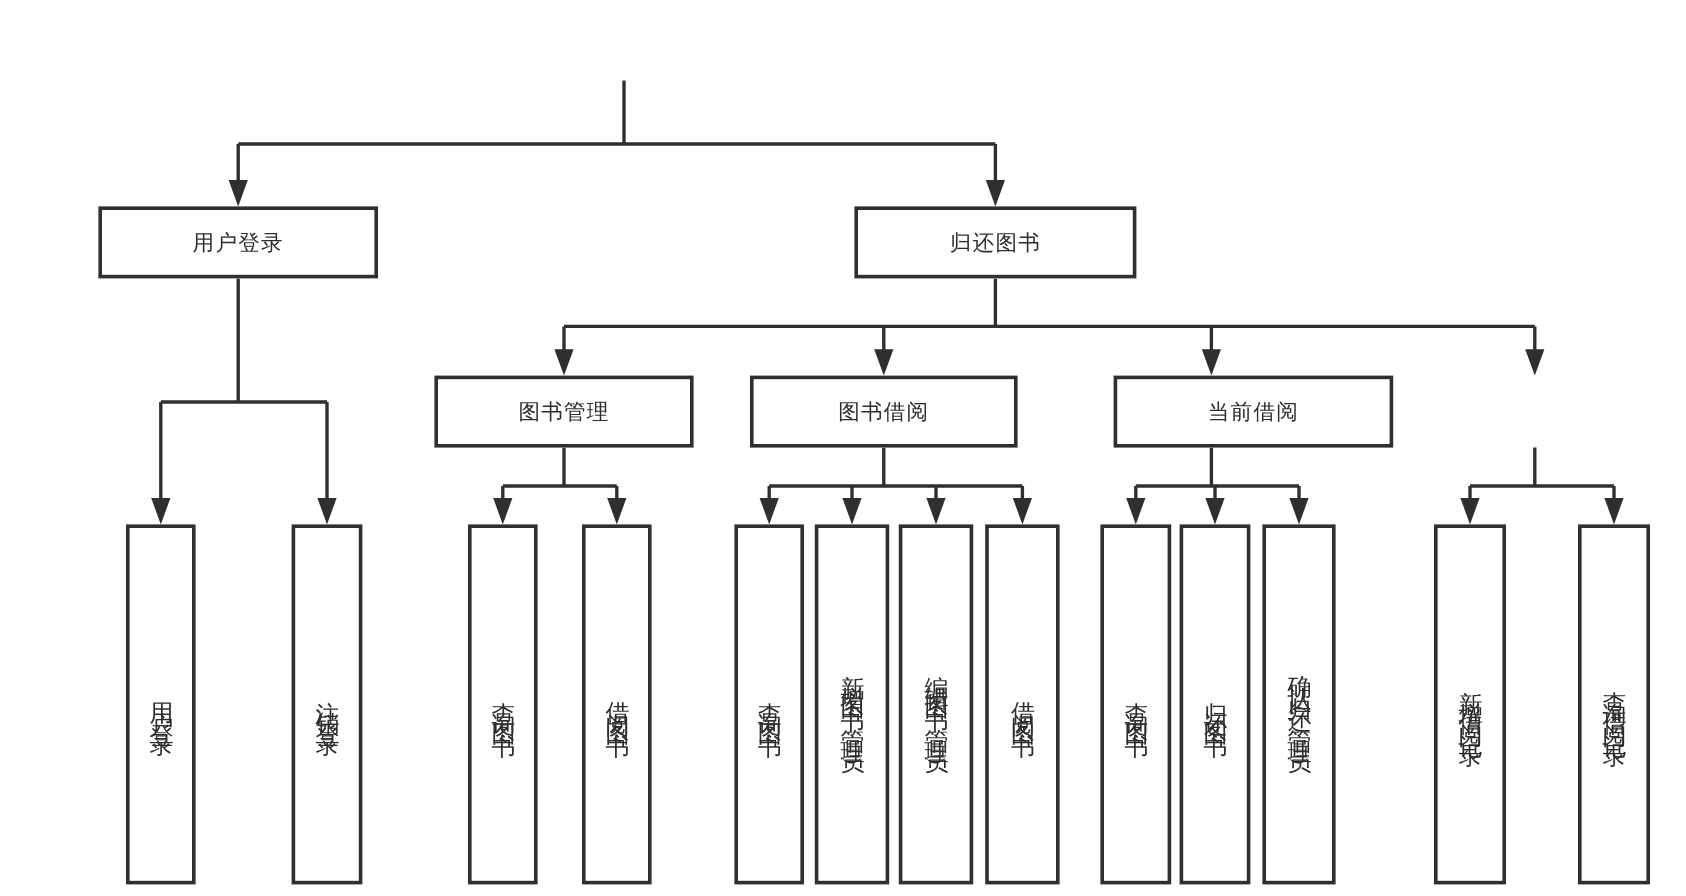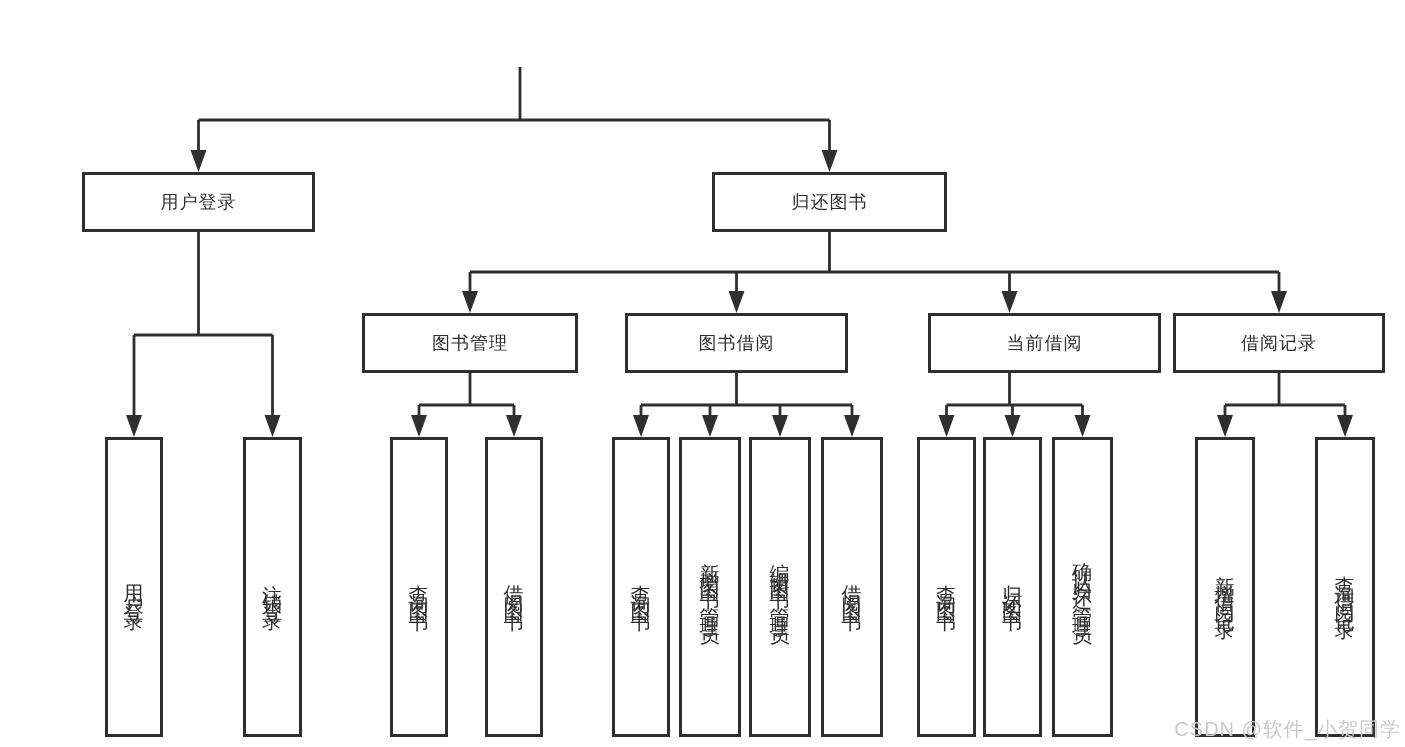--- a/index.html
+++ b/index.html
@@ -120,21 +120,20 @@
     <polygon points="1337,415 1353,415 1345,437"></polygon>
   </svg>
 
 
   <div class="hnode" style="left:82px;top:172px;width:233px;height:60px">用户登录</div>
   <div class="hnode" style="left:712px;top:172px;width:235px;height:60px">归还图书</div>
 
   <div class="hnode" style="left:362px;top:313px;width:216px;height:60px">图书管理</div>
   <div class="hnode" style="left:625px;top:313px;width:223px;height:60px">图书借阅</div>
   <div class="hnode" style="left:928px;top:313px;width:233px;height:60px">当前借阅</div>
-  <div class="hnode" style="left:1173px;top:313px;width:212px;height:60px">借阅记录</div>
 
   <div class="vnode" style="left:105px;top:437px;width:58px;height:300px">
     <span>用户登录</span>
   </div>
   <div class="vnode" style="left:243px;top:437px;width:59px;height:300px">
     <span>注销登录</span>
   </div>
   <div class="vnode" style="left:390px;top:437px;width:58px;height:300px">
     <span>查询图书</span>
   </div>
@@ -162,15 +161,14 @@
   <div class="vnode" style="left:1052px;top:437px;width:61px;height:300px">
     <span>确认归还（管理员）</span>
   </div>
   <div class="vnode" style="left:1195px;top:437px;width:60px;height:300px">
     <span>新增借阅记录</span>
   </div>
   <div class="vnode" style="left:1315px;top:437px;width:60px;height:300px">
     <span>查询借阅记录</span>
   </div>
 
-  <div class="watermark">CSDN @软件_小贺同学</div>
 
 </div>
 
 </body></html>

